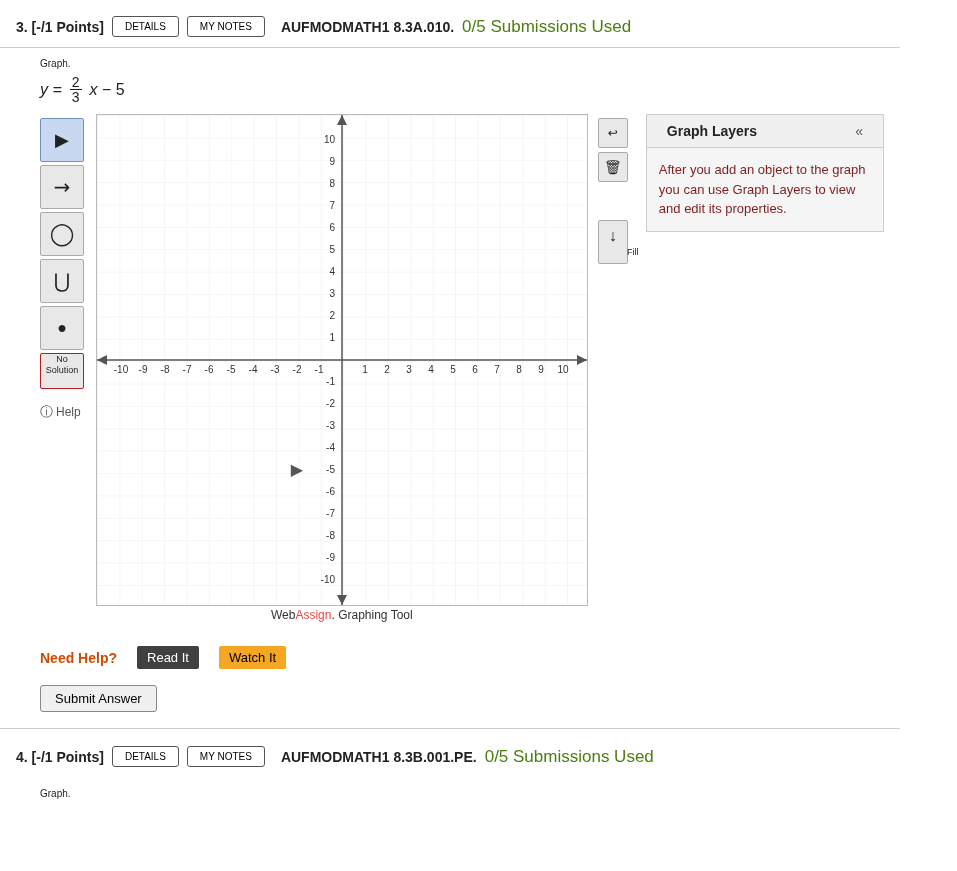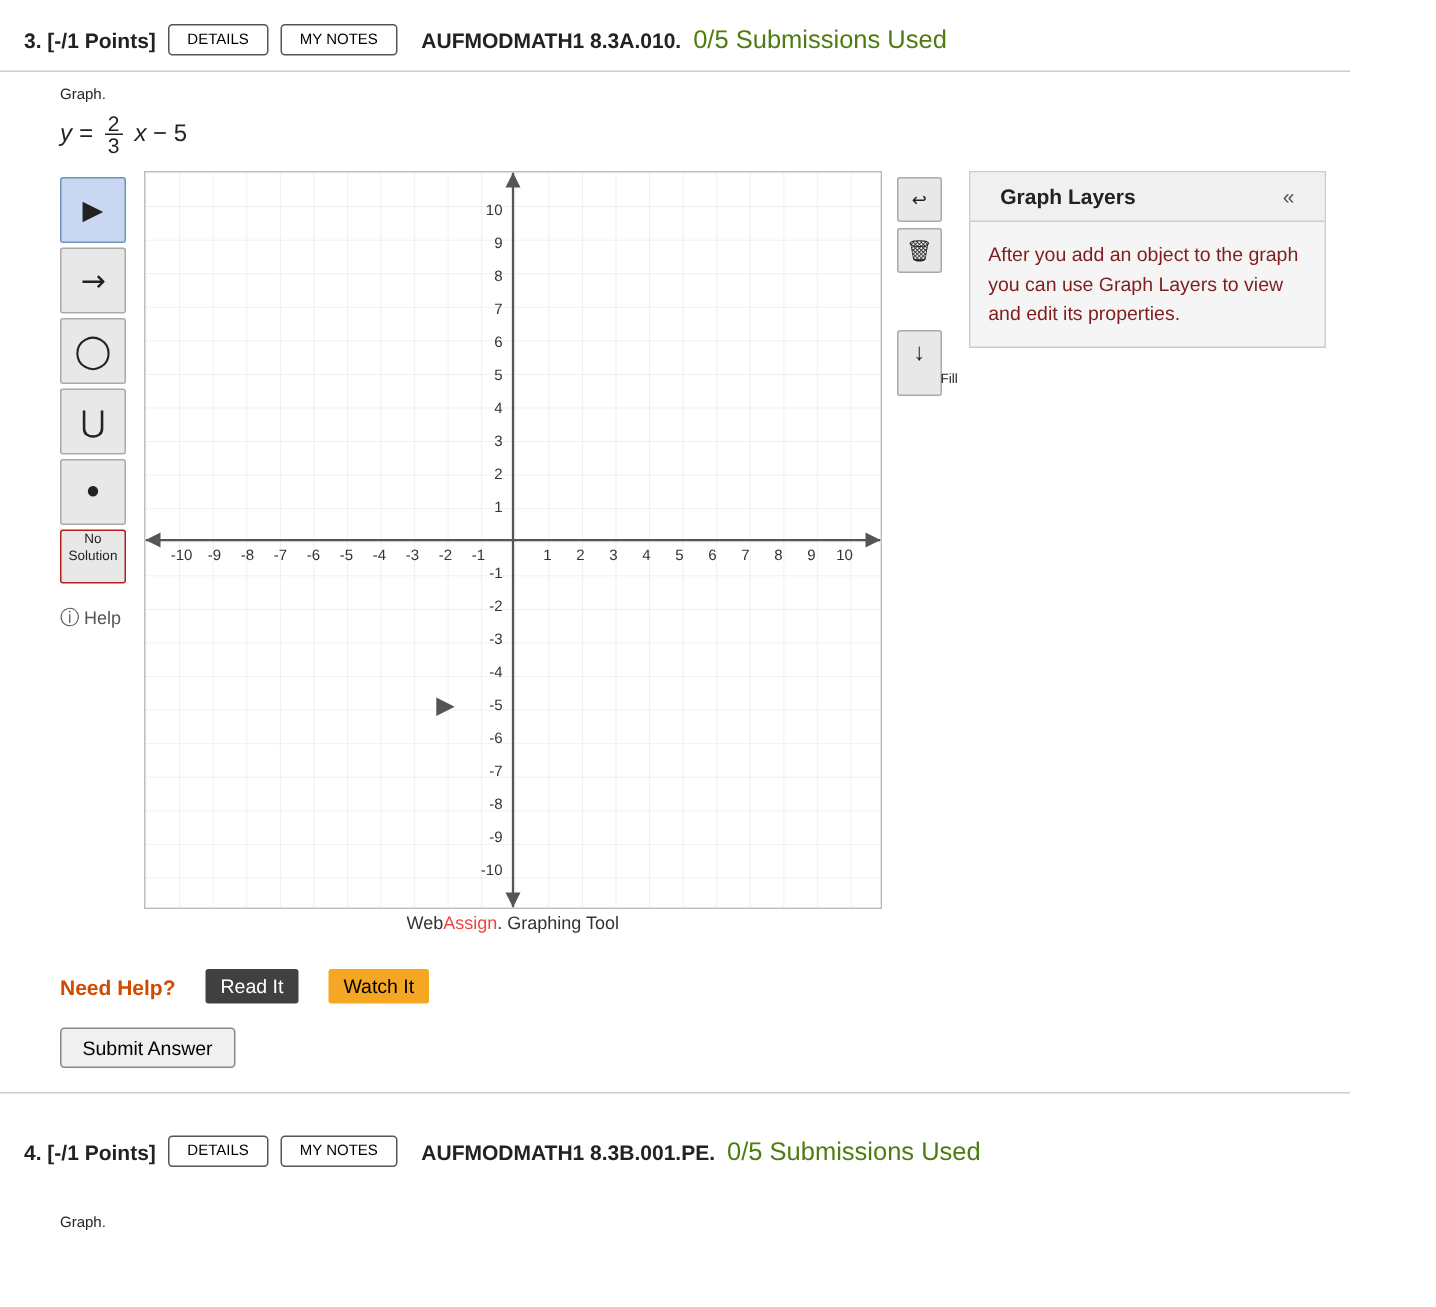--- a/index.html
+++ b/index.html
@@ -280,21 +280,21 @@
       font-size: 13px;
       cursor: pointer;
       border-radius: 3px;
     }
 
     
     .question4-header {
       display: flex;
       align-items: center;
       gap: 8px;
-      padding: 28px 16px;
+      padding: 17px 16px;
       border-top: 1px solid #ccc;
     }
 
     .question4-body {
       padding: 4px 16px 4px 40px;
     }
 
     
     .grid-svg {
       display: block;

